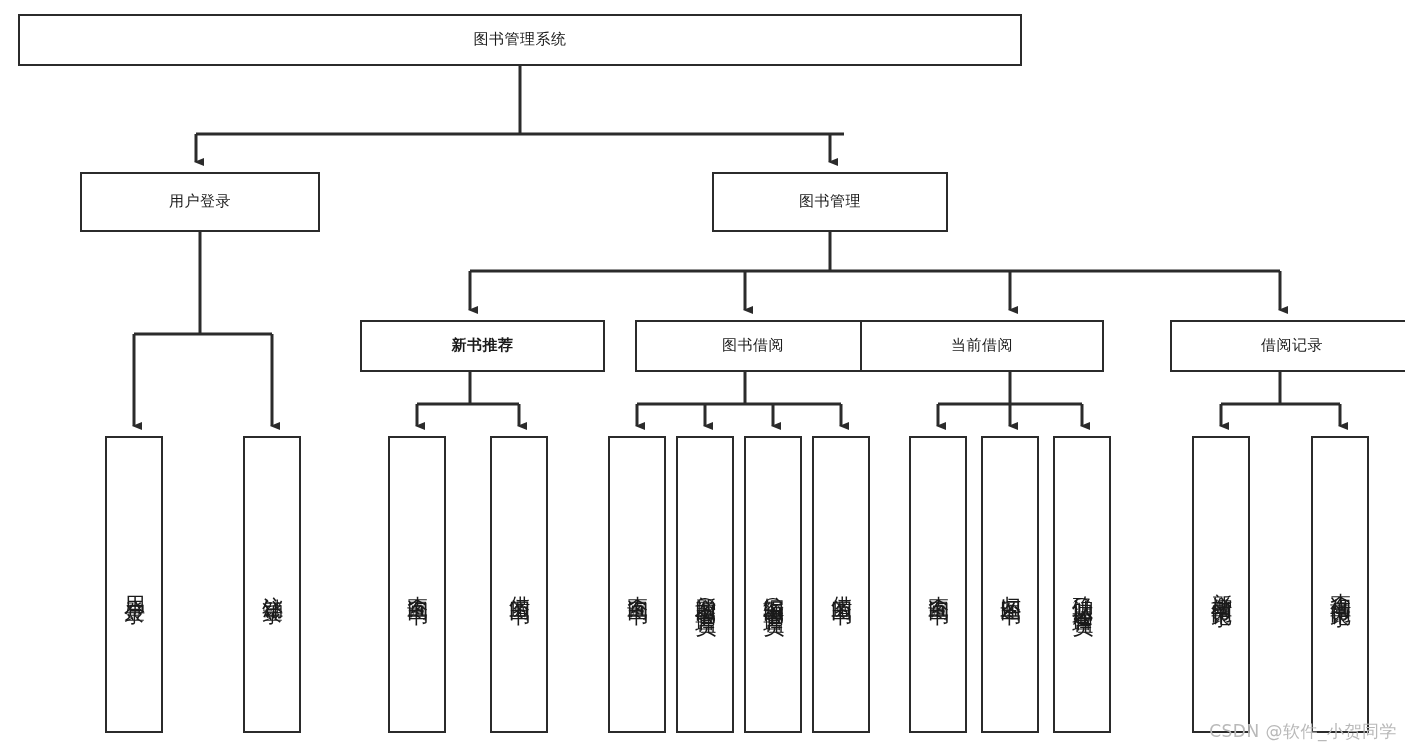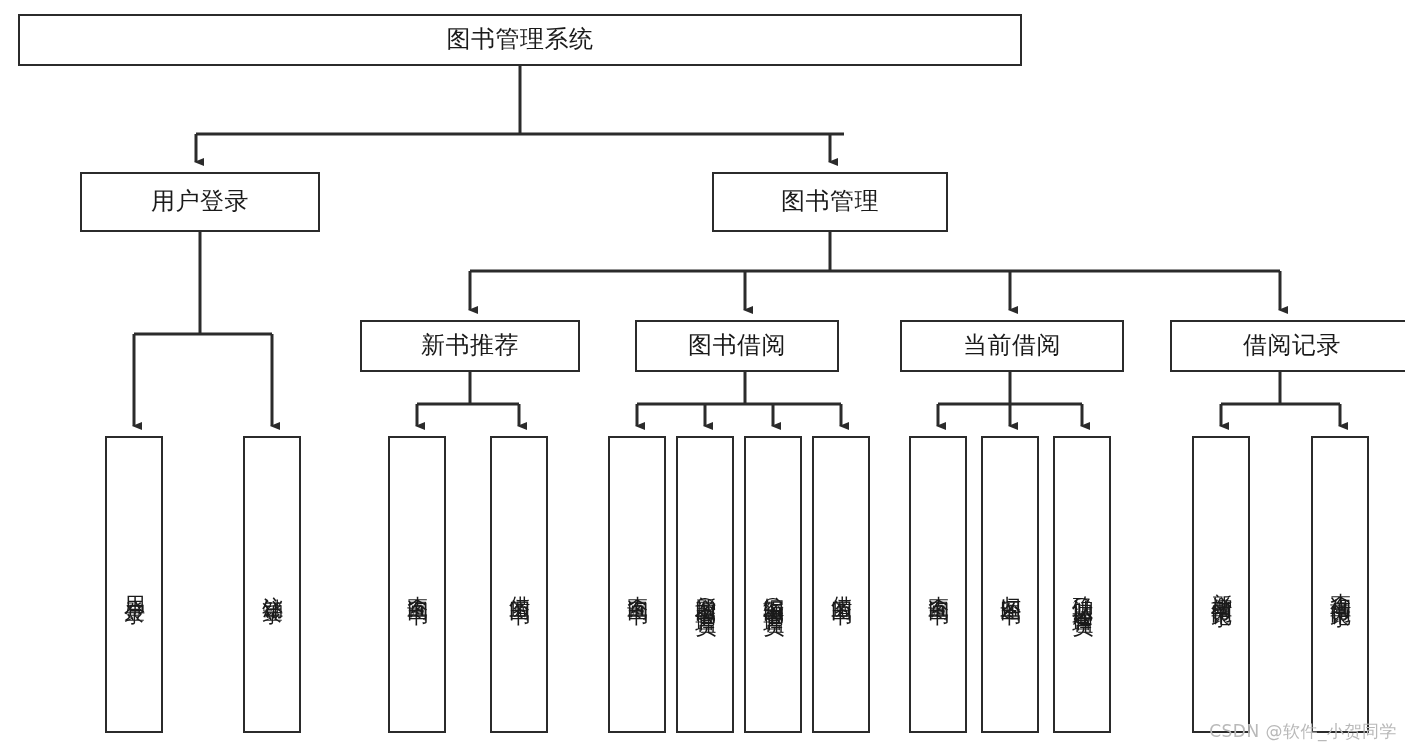--- a/index.html
+++ b/index.html
@@ -26,21 +26,21 @@
     position:absolute;
     box-sizing:border-box;
     border:2.5px solid #2b2b2b;
     background:#ffffff;
     display:flex;
     align-items:center;
     justify-content:center;
     z-index:2;
   }
   .node .label{
-    font-size:24px;
+    font-size:15px;
     line-height:1.15;
     letter-spacing:0.5px;
     color:#1a1a1a;
     text-align:center;
     white-space:nowrap;
   }
   
   .leaf{
     align-items:flex-start;
     justify-content:center;
@@ -134,27 +134,27 @@
     <span class="label">图书管理系统</span>
   </div>
 
   <div class="node" style="left:80px; top:172px; width:240px; height:60px;">
     <span class="label">用户登录</span>
   </div>
   <div class="node" style="left:712px; top:172px; width:236px; height:60px;">
     <span class="label">图书管理</span>
   </div>
 
-  <div class="node" style="left:360px; top:320px; width:220px; height:52px;">
+  <div class="node" style="left:360px; top:320px; width:245px; height:52px;font-weight:bold;">
     <span class="label">新书推荐</span>
   </div>
-  <div class="node" style="left:635px; top:320px; width:204px; height:52px;">
+  <div class="node" style="left:635px; top:320px; width:236px; height:52px;">
     <span class="label">图书借阅</span>
   </div>
-  <div class="node" style="left:900px; top:320px; width:224px; height:52px;">
+  <div class="node" style="left:860px; top:320px; width:244px; height:52px;">
     <span class="label">当前借阅</span>
   </div>
   <div class="node" style="left:1170px; top:320px; width:244px; height:52px;">
     <span class="label">借阅记录</span>
   </div>
 
   <div class="node leaf" style="left:105px; top:436px; width:58px; height:297px;">
     <span class="label">用户登录</span>
   </div>
   <div class="node leaf" style="left:243px; top:436px; width:58px; height:297px;">

